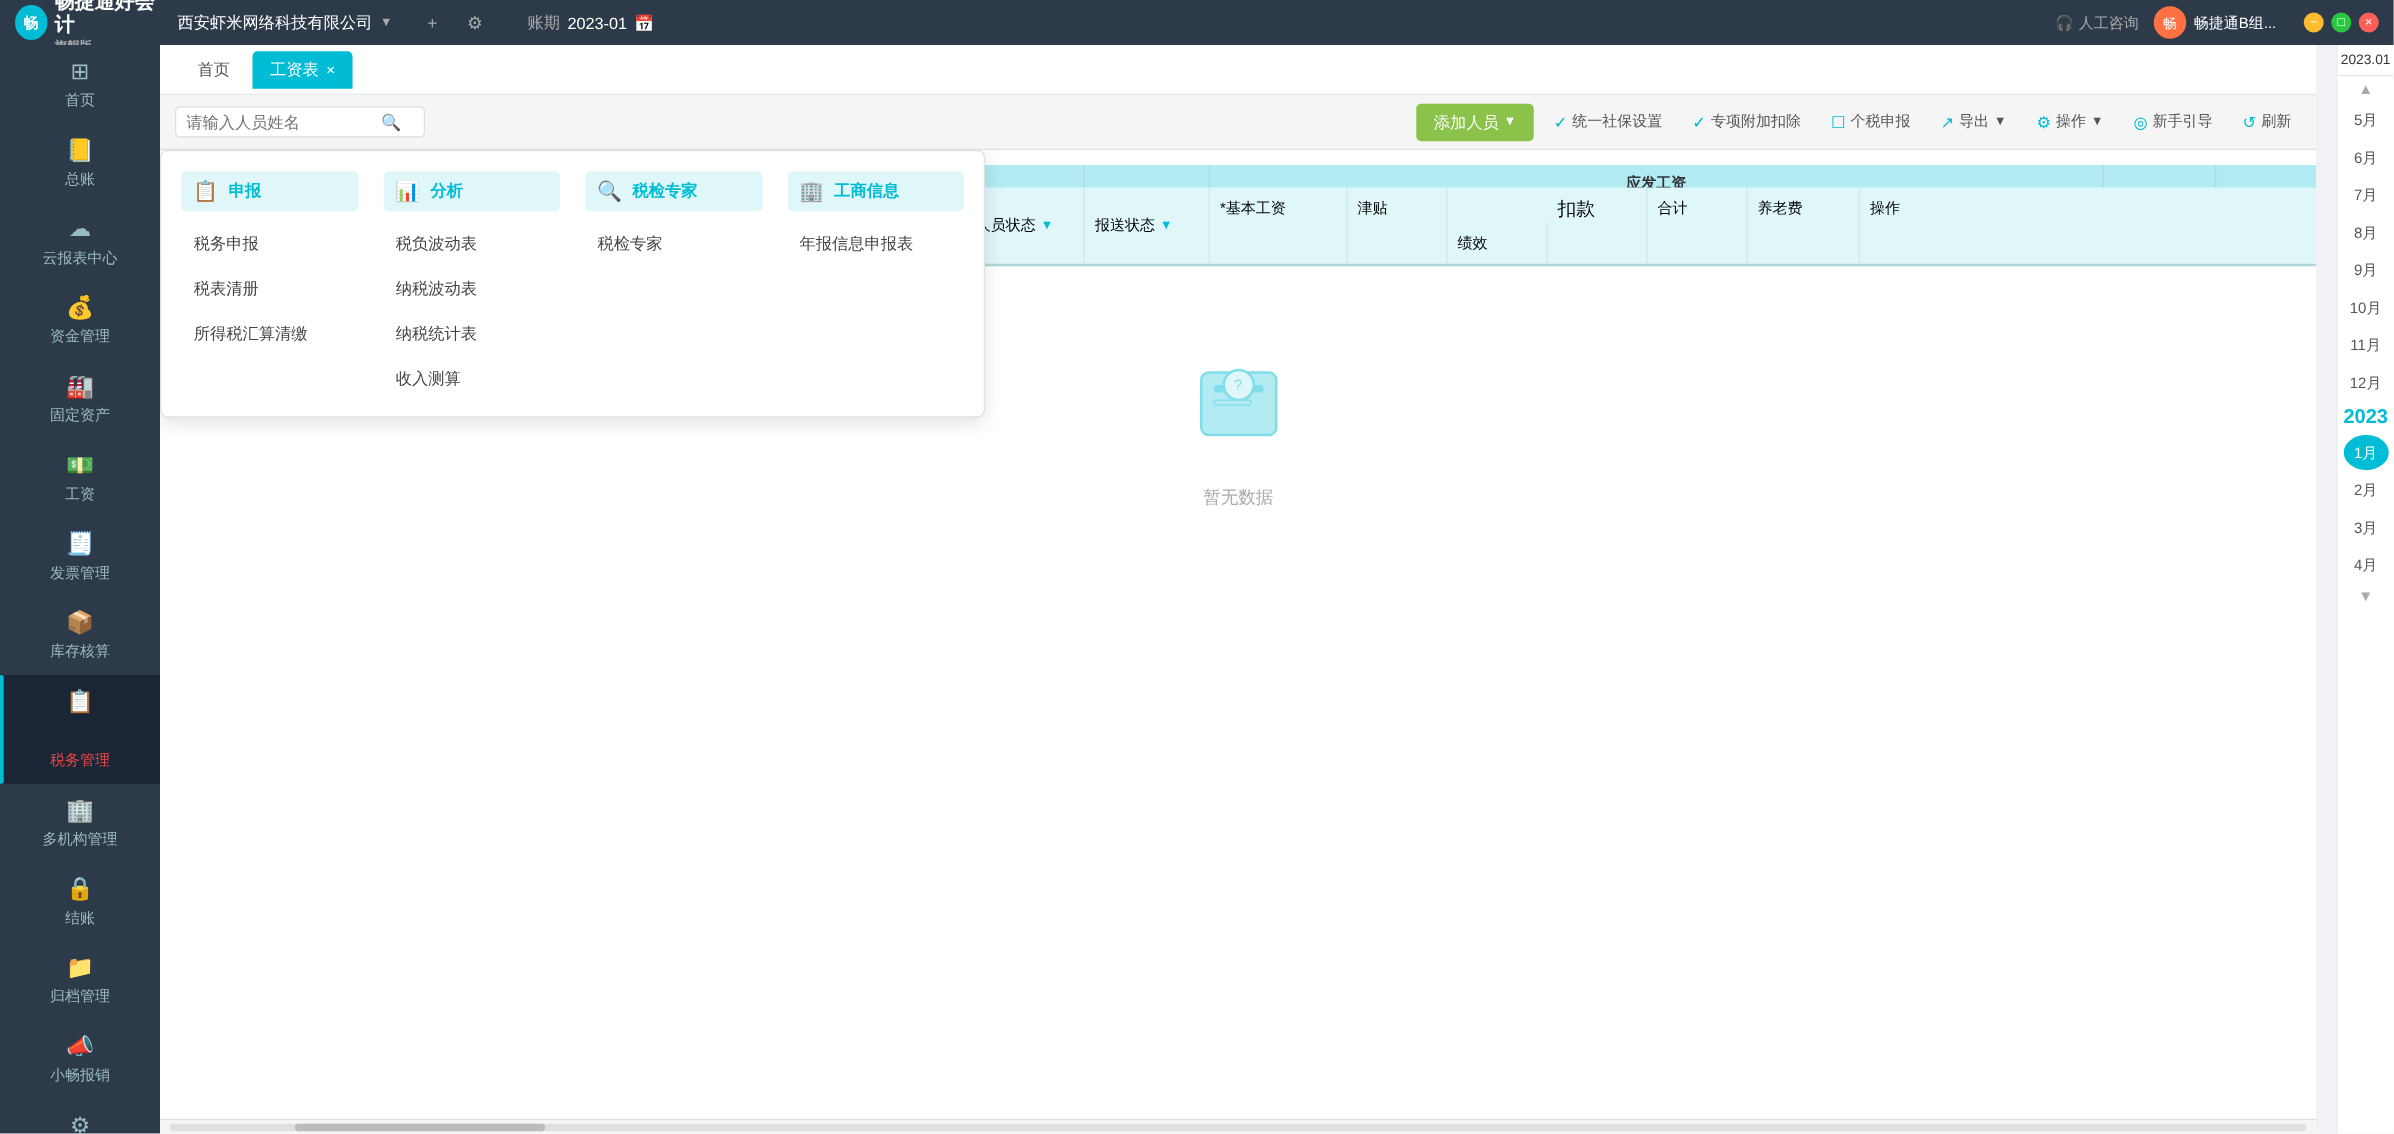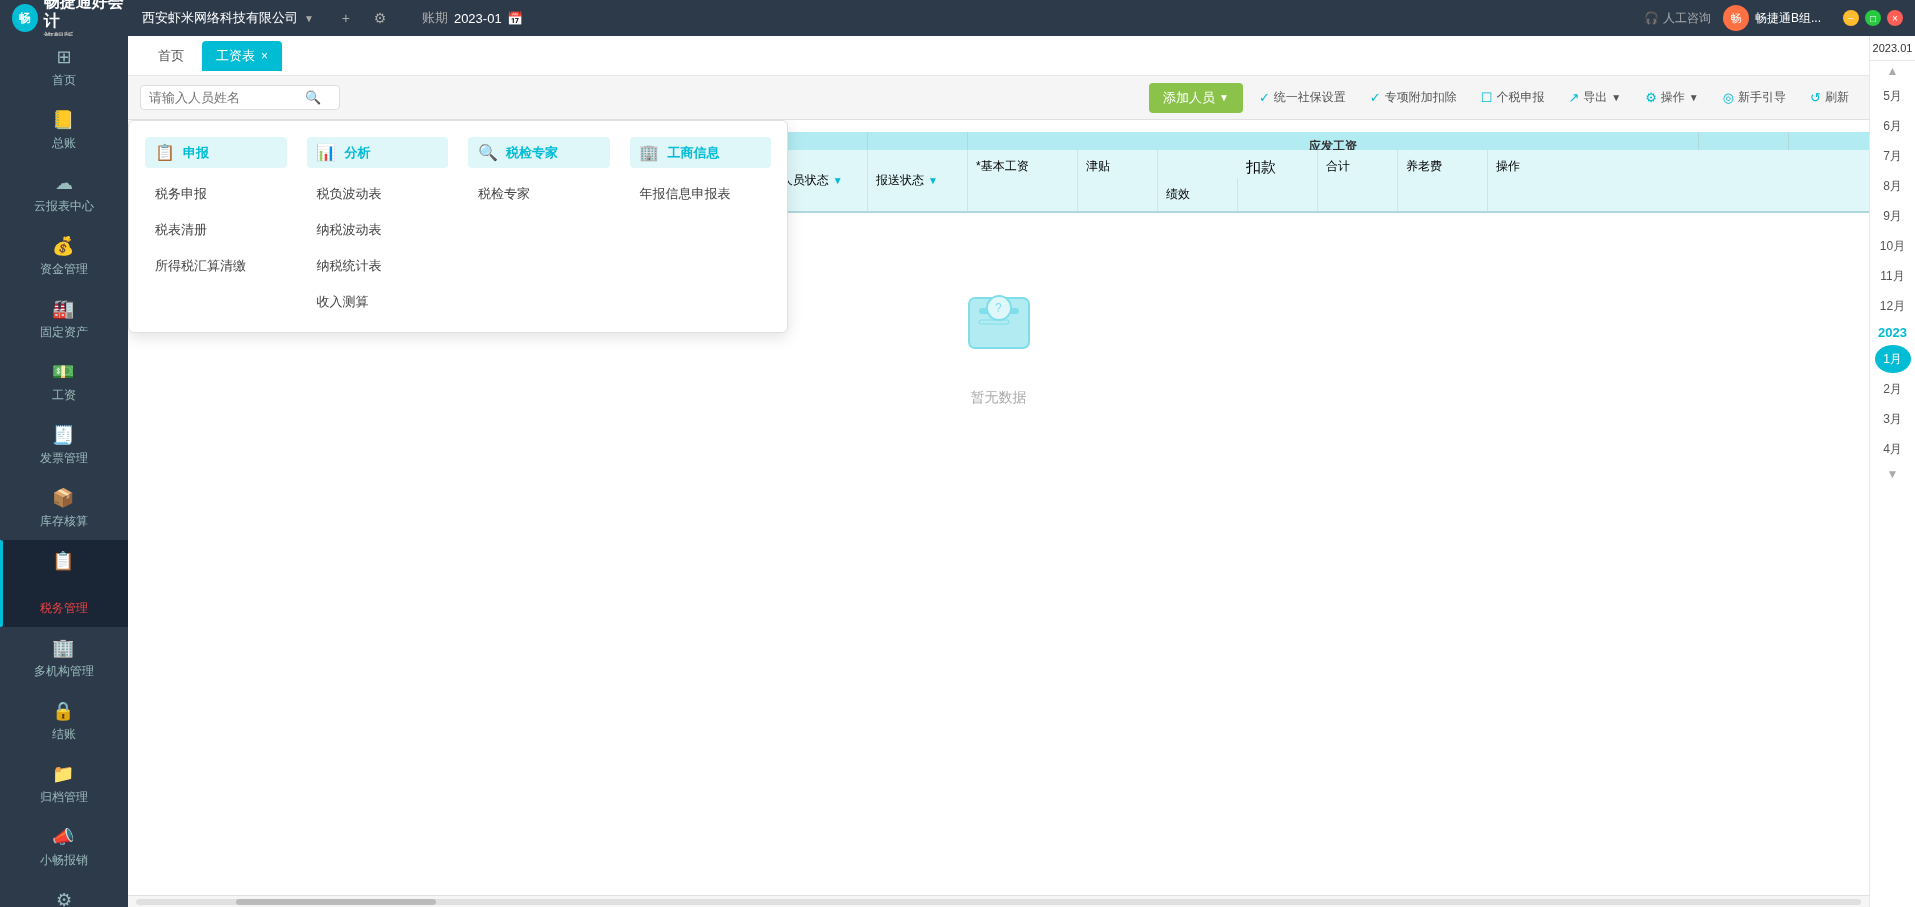--- a/index.html
+++ b/index.html
@@ -61,21 +61,21 @@
     .toolbar-action-icon { color: #00bcd4; font-size: 13px; }
 
     
     .table-container { flex: 1; overflow: auto; background: #fff; position: relative; }
 
     
     .no-data { display: flex; flex-direction: column; align-items: center; justify-content: center; padding: 60px; gap: 16px; }
     .no-data-text { color: #aaa; font-size: 14px; }
 
     
-    .right-panel { width: 46px; background: #fff; border-left: 1px solid #e8e8e8; display: flex; flex-direction: column; align-items: center; overflow-y: auto; flex-shrink: 0; }
+    .right-panel { width: 46px; background: #fff; border-left: 1px solid #e8e8e8; display: flex; flex-direction: column; align-items: center; overflow-y: auto; flex-shrink: 0; margin-left: 16px; }
     .right-panel-header { font-size: 11px; color: #333; padding: 6px 2px; text-align: center; border-bottom: 1px solid #e8e8e8; width: 100%; }
     .right-panel-scroll-btn { width: 36px; height: 20px; display: flex; align-items: center; justify-content: center; color: #aaa; cursor: pointer; font-size: 12px; }
     .month-item { width: 36px; height: 28px; display: flex; align-items: center; justify-content: center; font-size: 12px; color: #555; cursor: pointer; border-radius: 4px; margin: 1px; }
     .month-item.active { background: #00bcd4; color: #fff; border-radius: 50%; }
     .year-label { font-size: 11px; color: #00bcd4; font-weight: bold; padding: 4px 2px; }
     .dropdown-menu { position: absolute; top: 44px; left: 130px; background: #fff; border: 1px solid #e0e0e0; border-radius: 6px; box-shadow: 0 4px 16px rgba(0,0,0,0.12); z-index: 200; min-width: 660px; padding: 16px; display: grid; grid-template-columns: 1fr 1fr 1fr 1fr; gap: 20px; }
     .menu-section { display: flex; flex-direction: column; gap: 8px; }
     .menu-section-header { display: flex; align-items: center; gap: 8px; padding: 6px 10px; background: #e0f7fa; border-radius: 4px; font-size: 13px; color: #00bcd4; font-weight: bold; margin-bottom: 4px; }
     .menu-section-icon { font-size: 16px; }
     .menu-item { padding: 5px 10px; font-size: 13px; color: #444; cursor: pointer; border-radius: 3px; }
@@ -368,21 +368,21 @@
     <div class="right-panel-header">2023.01</div>
     <div class="right-panel-scroll-btn">▲</div>
     <div class="month-item">5月</div>
     <div class="month-item">6月</div>
     <div class="month-item">7月</div>
     <div class="month-item">8月</div>
     <div class="month-item">9月</div>
     <div class="month-item">10月</div>
     <div class="month-item">11月</div>
     <div class="month-item">12月</div>
-    <div class="year-label" style="color:#00bcd4; font-size:13px; font-weight:bold; padding:4px 2px; text-align:center;">2023</div>
+    <div class="year-label" style="color:#00bcd4; font-size:16px; font-weight:bold; padding:4px 2px; text-align:center;">2023</div>
     <div class="month-item active">1月</div>
     <div class="month-item">2月</div>
     <div class="month-item">3月</div>
     <div class="month-item">4月</div>
     <div class="right-panel-scroll-btn">▼</div>
   </div>
 
 </div>
 
 </body></html>

